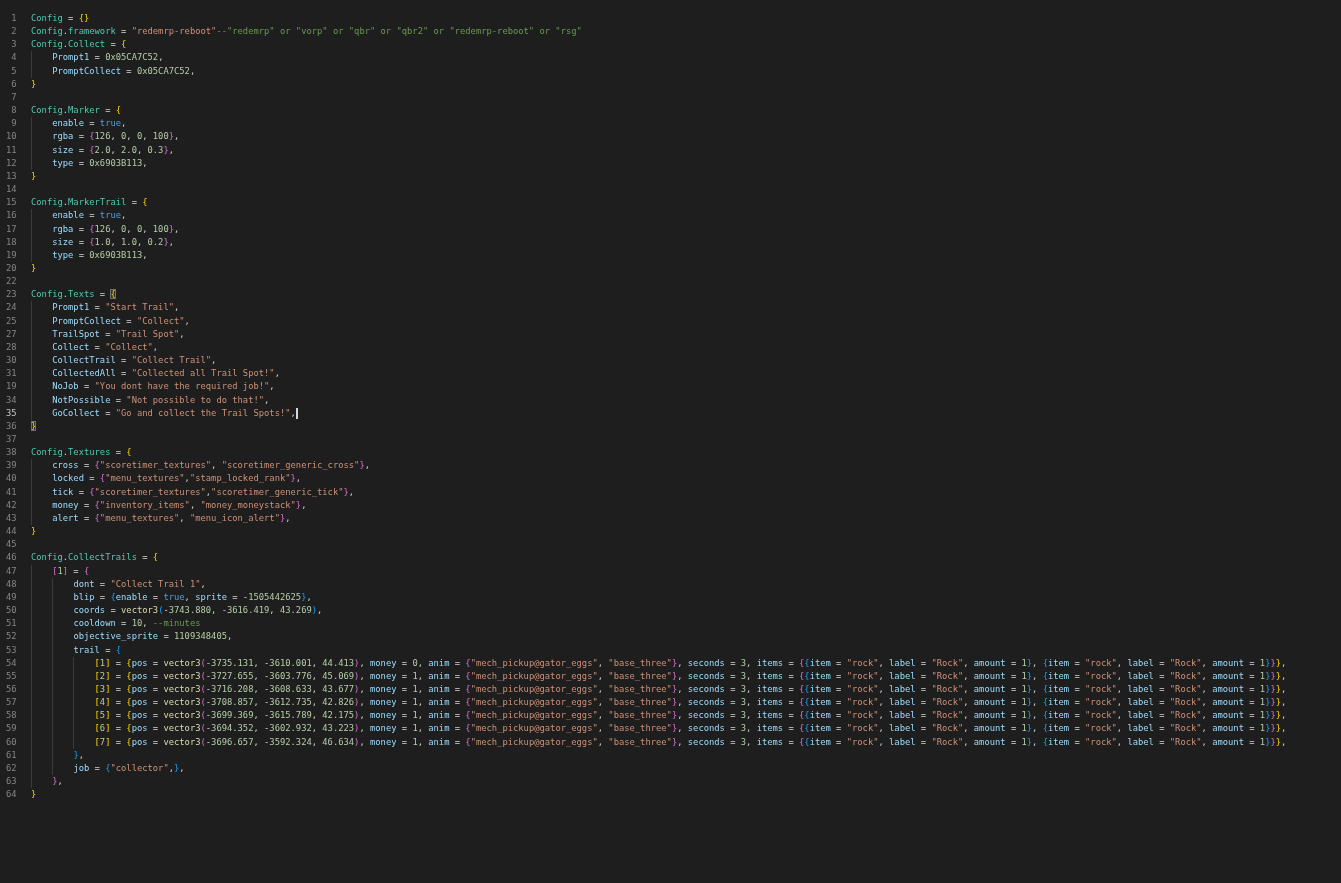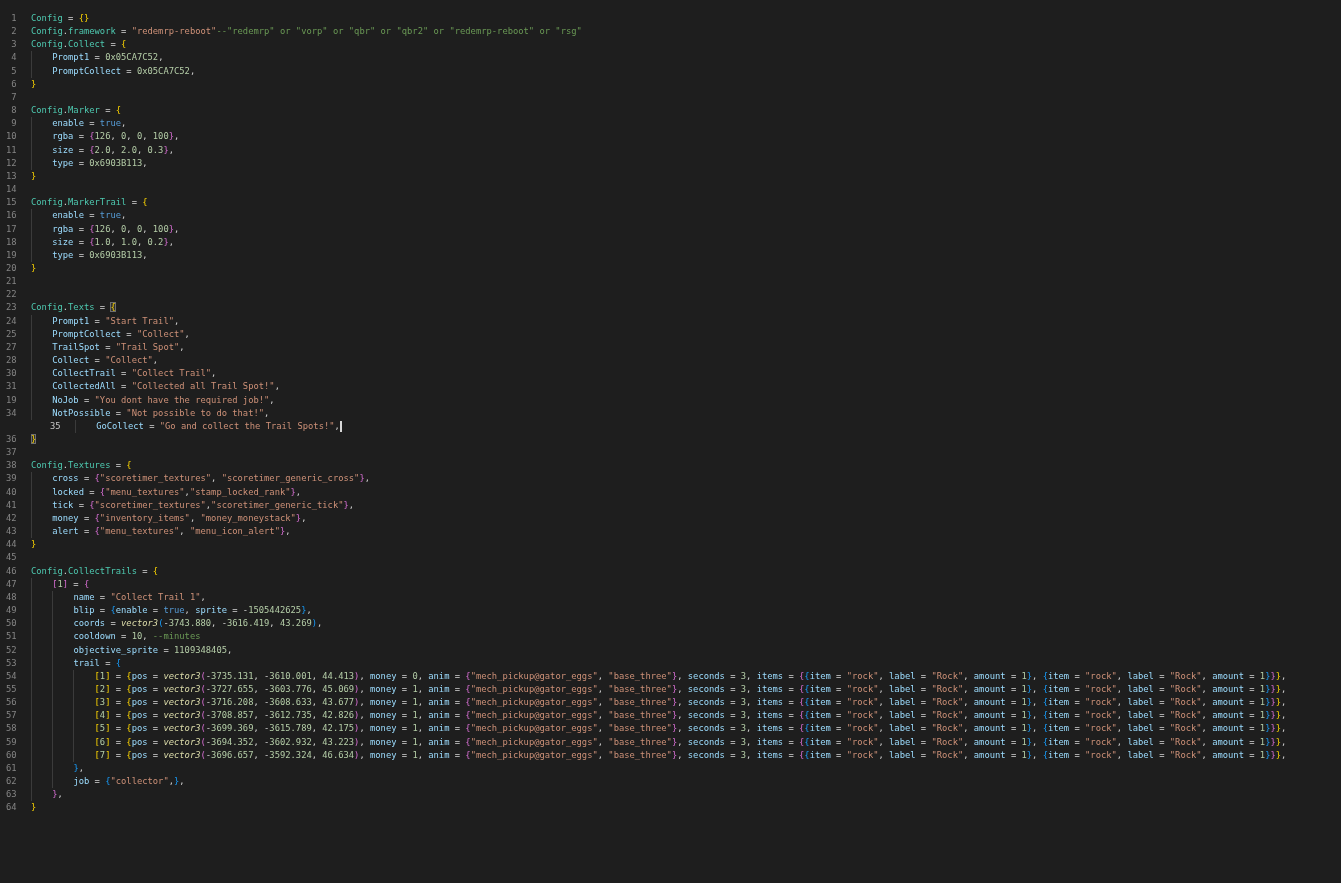--- a/index.html
+++ b/index.html
@@ -12,32 +12,32 @@
     position:relative;width:1341px;height:883px;
     padding-top:12px;box-sizing:border-box;
     font-size:8.8px;line-height:13.16px;
     -webkit-font-smoothing:antialiased;
   }
   .line{display:flex;height:13.16px;position:relative;white-space:pre;}
   .num{
     flex:none;width:16.5px;text-align:right;
     color:var(--c-line_number,#858585);user-select:none;
   }
-  .line.active .num{color:var(--c-line_number_active,#c6c6c6);margin-left:44px;}
+  .line.active .num{color:var(--c-line_number_active,#c6c6c6);}
   .code{position:relative;margin-left:14.5px;flex:1 1 auto;}
   .guide{position:absolute;top:0;bottom:0;width:1px;background:var(--c-indent_guide,#3b3b3b);}
   .tok{position:relative;z-index:1;}
   .v{color:var(--c-v,#4EC9B0);}
   .k{color:var(--c-k,#9CDCFE);}
   .kw{color:var(--c-kw,#569CD6);}
   .s{color:var(--c-s,#CE9178);}
   .n{color:var(--c-n,#B5CEA8);}
   .c{color:var(--c-c,#6A9955);}
   .p{color:var(--c-p,#D4D4D4);}
-  .f{color:var(--c-f,#DCDCAA);font-style:italic;}
+  .f{color:var(--c-f,#DCDCAA);}
   .b1{color:var(--c-b1,#FFD700);}
   .b2{color:var(--c-b2,#DA70D6);}
   .b3{color:var(--c-b3,#179FFF);}
   .bm{outline:1px solid rgba(138,138,138,0.7);outline-offset:-1px;background:rgba(96,96,96,0.28);}
   .cur{
     display:inline-block;width:1.3px;height:11.5px;
     background:var(--c-cursor,#d7d7d7);
     vertical-align:text-bottom;margin-left:0.5px;position:relative;top:1px;
   }
 </style>
@@ -59,21 +59,20 @@
       <div class="line"><span class="num">11</span><span class="code"><i class="guide" style="left: 0px;"></i><span class="tok p">    </span><span class="tok k">size</span><span class="tok p"> = </span><span class="tok b2">{</span><span class="tok n">2.0</span><span class="tok p">, </span><span class="tok n">2.0</span><span class="tok p">, </span><span class="tok n">0.3</span><span class="tok b2">}</span><span class="tok p">,</span></span></div>
       <div class="line"><span class="num">12</span><span class="code"><i class="guide" style="left: 0px;"></i><span class="tok p">    </span><span class="tok k">type</span><span class="tok p"> = </span><span class="tok n">0x6903B113</span><span class="tok p">,</span></span></div>
       <div class="line"><span class="num">13</span><span class="code"><span class="tok b1">}</span></span></div>
       <div class="line"><span class="num">14</span><span class="code"></span></div>
       <div class="line"><span class="num">15</span><span class="code"><span class="tok v">Config</span><span class="tok p">.</span><span class="tok v">MarkerTrail</span><span class="tok p"> = </span><span class="tok b1">{</span></span></div>
       <div class="line"><span class="num">16</span><span class="code"><i class="guide" style="left: 0px;"></i><span class="tok p">    </span><span class="tok k">enable</span><span class="tok p"> = </span><span class="tok kw">true</span><span class="tok p">,</span></span></div>
       <div class="line"><span class="num">17</span><span class="code"><i class="guide" style="left: 0px;"></i><span class="tok p">    </span><span class="tok k">rgba</span><span class="tok p"> = </span><span class="tok b2">{</span><span class="tok n">126</span><span class="tok p">, </span><span class="tok n">0</span><span class="tok p">, </span><span class="tok n">0</span><span class="tok p">, </span><span class="tok n">100</span><span class="tok b2">}</span><span class="tok p">,</span></span></div>
       <div class="line"><span class="num">18</span><span class="code"><i class="guide" style="left: 0px;"></i><span class="tok p">    </span><span class="tok k">size</span><span class="tok p"> = </span><span class="tok b2">{</span><span class="tok n">1.0</span><span class="tok p">, </span><span class="tok n">1.0</span><span class="tok p">, </span><span class="tok n">0.2</span><span class="tok b2">}</span><span class="tok p">,</span></span></div>
       <div class="line"><span class="num">19</span><span class="code"><i class="guide" style="left: 0px;"></i><span class="tok p">    </span><span class="tok k">type</span><span class="tok p"> = </span><span class="tok n">0x6903B113</span><span class="tok p">,</span></span></div>
       <div class="line"><span class="num">20</span><span class="code"><span class="tok b1">}</span></span></div>
-      <div class="line"><span class="num">21</span><span class="code"></span></div>
       <div class="line"><span class="num">22</span><span class="code"></span></div>
       <div class="line"><span class="num">23</span><span class="code"><span class="tok v">Config</span><span class="tok p">.</span><span class="tok v">Texts</span><span class="tok p"> = </span><span class="tok b1 bm">{</span></span></div>
       <div class="line"><span class="num">24</span><span class="code"><i class="guide" style="left: 0px;"></i><span class="tok p">    </span><span class="tok k">Prompt1</span><span class="tok p"> = </span><span class="tok s">"Start Trail"</span><span class="tok p">,</span></span></div>
       <div class="line"><span class="num">25</span><span class="code"><i class="guide" style="left: 0px;"></i><span class="tok p">    </span><span class="tok k">PromptCollect</span><span class="tok p"> = </span><span class="tok s">"Collect"</span><span class="tok p">,</span></span></div>
       <div class="line"><span class="num">27</span><span class="code"><i class="guide" style="left: 0px;"></i><span class="tok p">    </span><span class="tok k">TrailSpot</span><span class="tok p"> = </span><span class="tok s">"Trail Spot"</span><span class="tok p">,</span></span></div>
       <div class="line"><span class="num">28</span><span class="code"><i class="guide" style="left: 0px;"></i><span class="tok p">    </span><span class="tok k">Collect</span><span class="tok p"> = </span><span class="tok s">"Collect"</span><span class="tok p">,</span></span></div>
       <div class="line"><span class="num">30</span><span class="code"><i class="guide" style="left: 0px;"></i><span class="tok p">    </span><span class="tok k">CollectTrail</span><span class="tok p"> = </span><span class="tok s">"Collect Trail"</span><span class="tok p">,</span></span></div>
       <div class="line"><span class="num">31</span><span class="code"><i class="guide" style="left: 0px;"></i><span class="tok p">    </span><span class="tok k">CollectedAll</span><span class="tok p"> = </span><span class="tok s">"Collected all Trail Spot!"</span><span class="tok p">,</span></span></div>
       <div class="line"><span class="num">19</span><span class="code"><i class="guide" style="left: 0px;"></i><span class="tok p">    </span><span class="tok k">NoJob</span><span class="tok p"> = </span><span class="tok s">"You dont have the required job!"</span><span class="tok p">,</span></span></div>
       <div class="line"><span class="num">34</span><span class="code"><i class="guide" style="left: 0px;"></i><span class="tok p">    </span><span class="tok k">NotPossible</span><span class="tok p"> = </span><span class="tok s">"Not possible to do that!"</span><span class="tok p">,</span></span></div>
@@ -83,21 +82,21 @@
       <div class="line"><span class="num">38</span><span class="code"><span class="tok v">Config</span><span class="tok p">.</span><span class="tok v">Textures</span><span class="tok p"> = </span><span class="tok b1">{</span></span></div>
       <div class="line"><span class="num">39</span><span class="code"><i class="guide" style="left: 0px;"></i><span class="tok p">    </span><span class="tok k">cross</span><span class="tok p"> = </span><span class="tok b2">{</span><span class="tok s">"scoretimer_textures"</span><span class="tok p">, </span><span class="tok s">"scoretimer_generic_cross"</span><span class="tok b2">}</span><span class="tok p">,</span></span></div>
       <div class="line"><span class="num">40</span><span class="code"><i class="guide" style="left: 0px;"></i><span class="tok p">    </span><span class="tok k">locked</span><span class="tok p"> = </span><span class="tok b2">{</span><span class="tok s">"menu_textures"</span><span class="tok p">,</span><span class="tok s">"stamp_locked_rank"</span><span class="tok b2">}</span><span class="tok p">,</span></span></div>
       <div class="line"><span class="num">41</span><span class="code"><i class="guide" style="left: 0px;"></i><span class="tok p">    </span><span class="tok k">tick</span><span class="tok p"> = </span><span class="tok b2">{</span><span class="tok s">"scoretimer_textures"</span><span class="tok p">,</span><span class="tok s">"scoretimer_generic_tick"</span><span class="tok b2">}</span><span class="tok p">,</span></span></div>
       <div class="line"><span class="num">42</span><span class="code"><i class="guide" style="left: 0px;"></i><span class="tok p">    </span><span class="tok k">money</span><span class="tok p"> = </span><span class="tok b2">{</span><span class="tok s">"inventory_items"</span><span class="tok p">, </span><span class="tok s">"money_moneystack"</span><span class="tok b2">}</span><span class="tok p">,</span></span></div>
       <div class="line"><span class="num">43</span><span class="code"><i class="guide" style="left: 0px;"></i><span class="tok p">    </span><span class="tok k">alert</span><span class="tok p"> = </span><span class="tok b2">{</span><span class="tok s">"menu_textures"</span><span class="tok p">, </span><span class="tok s">"menu_icon_alert"</span><span class="tok b2">}</span><span class="tok p">,</span></span></div>
       <div class="line"><span class="num">44</span><span class="code"><span class="tok b1">}</span></span></div>
       <div class="line"><span class="num">45</span><span class="code"></span></div>
       <div class="line"><span class="num">46</span><span class="code"><span class="tok v">Config</span><span class="tok p">.</span><span class="tok v">CollectTrails</span><span class="tok p"> = </span><span class="tok b1">{</span></span></div>
       <div class="line"><span class="num">47</span><span class="code"><i class="guide" style="left: 0px;"></i><span class="tok p">    </span><span class="tok b2">[</span><span class="tok n">1</span><span class="tok b2">]</span><span class="tok p"> = </span><span class="tok b2">{</span></span></div>
-      <div class="line"><span class="num">48</span><span class="code"><i class="guide" style="left: 0px;"></i><i class="guide" style="left: 21.2px;"></i><span class="tok p">        </span><span class="tok k">name</span><span class="tok p"> = </span><span class="tok s">"Collect Trail 1"</span><span class="tok p">,</span></span></div>
+      <div class="line"><span class="num">48</span><span class="code"><i class="guide" style="left: 0px;"></i><i class="guide" style="left: 21.2px;"></i><span class="tok p">        </span><span class="tok k">dont</span><span class="tok p"> = </span><span class="tok s">"Collect Trail 1"</span><span class="tok p">,</span></span></div>
       <div class="line"><span class="num">49</span><span class="code"><i class="guide" style="left: 0px;"></i><i class="guide" style="left: 21.2px;"></i><span class="tok p">        </span><span class="tok k">blip</span><span class="tok p"> = </span><span class="tok b3">{</span><span class="tok k">enable</span><span class="tok p"> = </span><span class="tok kw">true</span><span class="tok p">, </span><span class="tok k">sprite</span><span class="tok p"> = -</span><span class="tok n">1505442625</span><span class="tok b3">}</span><span class="tok p">,</span></span></div>
       <div class="line"><span class="num">50</span><span class="code"><i class="guide" style="left: 0px;"></i><i class="guide" style="left: 21.2px;"></i><span class="tok p">        </span><span class="tok k">coords</span><span class="tok p"> = </span><span class="tok f">vector3</span><span class="tok b3">(</span><span class="tok p">-</span><span class="tok n">3743.880</span><span class="tok p">, -</span><span class="tok n">3616.419</span><span class="tok p">, </span><span class="tok n">43.269</span><span class="tok b3">)</span><span class="tok p">,</span></span></div>
       <div class="line"><span class="num">51</span><span class="code"><i class="guide" style="left: 0px;"></i><i class="guide" style="left: 21.2px;"></i><span class="tok p">        </span><span class="tok k">cooldown</span><span class="tok p"> = </span><span class="tok n">10</span><span class="tok p">, </span><span class="tok c">--minutes</span></span></div>
       <div class="line"><span class="num">52</span><span class="code"><i class="guide" style="left: 0px;"></i><i class="guide" style="left: 21.2px;"></i><span class="tok p">        </span><span class="tok k">objective_sprite</span><span class="tok p"> = </span><span class="tok n">1109348405</span><span class="tok p">,</span></span></div>
       <div class="line"><span class="num">53</span><span class="code"><i class="guide" style="left: 0px;"></i><i class="guide" style="left: 21.2px;"></i><span class="tok p">        </span><span class="tok k">trail</span><span class="tok p"> = </span><span class="tok b3">{</span></span></div>
       <div class="line"><span class="num">54</span><span class="code"><i class="guide" style="left: 0px;"></i><i class="guide" style="left: 21.2px;"></i><i class="guide" style="left: 42.4px;"></i><span class="tok p">            </span><span class="tok b1">[</span><span class="tok n">1</span><span class="tok b1">]</span><span class="tok p"> = </span><span class="tok b1">{</span><span class="tok k">pos</span><span class="tok p"> = </span><span class="tok f">vector3</span><span class="tok b2">(</span><span class="tok p">-</span><span class="tok n">3735.131</span><span class="tok p">, -</span><span class="tok n">3610.001</span><span class="tok p">, </span><span class="tok n">44.413</span><span class="tok b2">)</span><span class="tok p">, </span><span class="tok k">money</span><span class="tok p"> = </span><span class="tok n">0</span><span class="tok p">, </span><span class="tok k">anim</span><span class="tok p"> = </span><span class="tok b2">{</span><span class="tok s">"mech_pickup@gator_eggs"</span><span class="tok p">, </span><span class="tok s">"base_three"</span><span class="tok b2">}</span><span class="tok p">, </span><span class="tok k">seconds</span><span class="tok p"> = </span><span class="tok n">3</span><span class="tok p">, </span><span class="tok k">items</span><span class="tok p"> = </span><span class="tok b2">{</span><span class="tok b3">{</span><span class="tok k">item</span><span class="tok p"> = </span><span class="tok s">"rock"</span><span class="tok p">, </span><span class="tok k">label</span><span class="tok p"> = </span><span class="tok s">"Rock"</span><span class="tok p">, </span><span class="tok k">amount</span><span class="tok p"> = </span><span class="tok n">1</span><span class="tok b3">}</span><span class="tok p">, </span><span class="tok b3">{</span><span class="tok k">item</span><span class="tok p"> = </span><span class="tok s">"rock"</span><span class="tok p">, </span><span class="tok k">label</span><span class="tok p"> = </span><span class="tok s">"Rock"</span><span class="tok p">, </span><span class="tok k">amount</span><span class="tok p"> = </span><span class="tok n">1</span><span class="tok b3">}</span><span class="tok b2">}</span><span class="tok b1">}</span><span class="tok p">,</span></span></div>
       <div class="line"><span class="num">55</span><span class="code"><i class="guide" style="left: 0px;"></i><i class="guide" style="left: 21.2px;"></i><i class="guide" style="left: 42.4px;"></i><span class="tok p">            </span><span class="tok b1">[</span><span class="tok n">2</span><span class="tok b1">]</span><span class="tok p"> = </span><span class="tok b1">{</span><span class="tok k">pos</span><span class="tok p"> = </span><span class="tok f">vector3</span><span class="tok b2">(</span><span class="tok p">-</span><span class="tok n">3727.655</span><span class="tok p">, -</span><span class="tok n">3603.776</span><span class="tok p">, </span><span class="tok n">45.069</span><span class="tok b2">)</span><span class="tok p">, </span><span class="tok k">money</span><span class="tok p"> = </span><span class="tok n">1</span><span class="tok p">, </span><span class="tok k">anim</span><span class="tok p"> = </span><span class="tok b2">{</span><span class="tok s">"mech_pickup@gator_eggs"</span><span class="tok p">, </span><span class="tok s">"base_three"</span><span class="tok b2">}</span><span class="tok p">, </span><span class="tok k">seconds</span><span class="tok p"> = </span><span class="tok n">3</span><span class="tok p">, </span><span class="tok k">items</span><span class="tok p"> = </span><span class="tok b2">{</span><span class="tok b3">{</span><span class="tok k">item</span><span class="tok p"> = </span><span class="tok s">"rock"</span><span class="tok p">, </span><span class="tok k">label</span><span class="tok p"> = </span><span class="tok s">"Rock"</span><span class="tok p">, </span><span class="tok k">amount</span><span class="tok p"> = </span><span class="tok n">1</span><span class="tok b3">}</span><span class="tok p">, </span><span class="tok b3">{</span><span class="tok k">item</span><span class="tok p"> = </span><span class="tok s">"rock"</span><span class="tok p">, </span><span class="tok k">label</span><span class="tok p"> = </span><span class="tok s">"Rock"</span><span class="tok p">, </span><span class="tok k">amount</span><span class="tok p"> = </span><span class="tok n">1</span><span class="tok b3">}</span><span class="tok b2">}</span><span class="tok b1">}</span><span class="tok p">,</span></span></div>
       <div class="line"><span class="num">56</span><span class="code"><i class="guide" style="left: 0px;"></i><i class="guide" style="left: 21.2px;"></i><i class="guide" style="left: 42.4px;"></i><span class="tok p">            </span><span class="tok b1">[</span><span class="tok n">3</span><span class="tok b1">]</span><span class="tok p"> = </span><span class="tok b1">{</span><span class="tok k">pos</span><span class="tok p"> = </span><span class="tok f">vector3</span><span class="tok b2">(</span><span class="tok p">-</span><span class="tok n">3716.208</span><span class="tok p">, -</span><span class="tok n">3608.633</span><span class="tok p">, </span><span class="tok n">43.677</span><span class="tok b2">)</span><span class="tok p">, </span><span class="tok k">money</span><span class="tok p"> = </span><span class="tok n">1</span><span class="tok p">, </span><span class="tok k">anim</span><span class="tok p"> = </span><span class="tok b2">{</span><span class="tok s">"mech_pickup@gator_eggs"</span><span class="tok p">, </span><span class="tok s">"base_three"</span><span class="tok b2">}</span><span class="tok p">, </span><span class="tok k">seconds</span><span class="tok p"> = </span><span class="tok n">3</span><span class="tok p">, </span><span class="tok k">items</span><span class="tok p"> = </span><span class="tok b2">{</span><span class="tok b3">{</span><span class="tok k">item</span><span class="tok p"> = </span><span class="tok s">"rock"</span><span class="tok p">, </span><span class="tok k">label</span><span class="tok p"> = </span><span class="tok s">"Rock"</span><span class="tok p">, </span><span class="tok k">amount</span><span class="tok p"> = </span><span class="tok n">1</span><span class="tok b3">}</span><span class="tok p">, </span><span class="tok b3">{</span><span class="tok k">item</span><span class="tok p"> = </span><span class="tok s">"rock"</span><span class="tok p">, </span><span class="tok k">label</span><span class="tok p"> = </span><span class="tok s">"Rock"</span><span class="tok p">, </span><span class="tok k">amount</span><span class="tok p"> = </span><span class="tok n">1</span><span class="tok b3">}</span><span class="tok b2">}</span><span class="tok b1">}</span><span class="tok p">,</span></span></div>
       <div class="line"><span class="num">57</span><span class="code"><i class="guide" style="left: 0px;"></i><i class="guide" style="left: 21.2px;"></i><i class="guide" style="left: 42.4px;"></i><span class="tok p">            </span><span class="tok b1">[</span><span class="tok n">4</span><span class="tok b1">]</span><span class="tok p"> = </span><span class="tok b1">{</span><span class="tok k">pos</span><span class="tok p"> = </span><span class="tok f">vector3</span><span class="tok b2">(</span><span class="tok p">-</span><span class="tok n">3708.857</span><span class="tok p">, -</span><span class="tok n">3612.735</span><span class="tok p">, </span><span class="tok n">42.826</span><span class="tok b2">)</span><span class="tok p">, </span><span class="tok k">money</span><span class="tok p"> = </span><span class="tok n">1</span><span class="tok p">, </span><span class="tok k">anim</span><span class="tok p"> = </span><span class="tok b2">{</span><span class="tok s">"mech_pickup@gator_eggs"</span><span class="tok p">, </span><span class="tok s">"base_three"</span><span class="tok b2">}</span><span class="tok p">, </span><span class="tok k">seconds</span><span class="tok p"> = </span><span class="tok n">3</span><span class="tok p">, </span><span class="tok k">items</span><span class="tok p"> = </span><span class="tok b2">{</span><span class="tok b3">{</span><span class="tok k">item</span><span class="tok p"> = </span><span class="tok s">"rock"</span><span class="tok p">, </span><span class="tok k">label</span><span class="tok p"> = </span><span class="tok s">"Rock"</span><span class="tok p">, </span><span class="tok k">amount</span><span class="tok p"> = </span><span class="tok n">1</span><span class="tok b3">}</span><span class="tok p">, </span><span class="tok b3">{</span><span class="tok k">item</span><span class="tok p"> = </span><span class="tok s">"rock"</span><span class="tok p">, </span><span class="tok k">label</span><span class="tok p"> = </span><span class="tok s">"Rock"</span><span class="tok p">, </span><span class="tok k">amount</span><span class="tok p"> = </span><span class="tok n">1</span><span class="tok b3">}</span><span class="tok b2">}</span><span class="tok b1">}</span><span class="tok p">,</span></span></div>
       <div class="line"><span class="num">58</span><span class="code"><i class="guide" style="left: 0px;"></i><i class="guide" style="left: 21.2px;"></i><i class="guide" style="left: 42.4px;"></i><span class="tok p">            </span><span class="tok b1">[</span><span class="tok n">5</span><span class="tok b1">]</span><span class="tok p"> = </span><span class="tok b1">{</span><span class="tok k">pos</span><span class="tok p"> = </span><span class="tok f">vector3</span><span class="tok b2">(</span><span class="tok p">-</span><span class="tok n">3699.369</span><span class="tok p">, -</span><span class="tok n">3615.789</span><span class="tok p">, </span><span class="tok n">42.175</span><span class="tok b2">)</span><span class="tok p">, </span><span class="tok k">money</span><span class="tok p"> = </span><span class="tok n">1</span><span class="tok p">, </span><span class="tok k">anim</span><span class="tok p"> = </span><span class="tok b2">{</span><span class="tok s">"mech_pickup@gator_eggs"</span><span class="tok p">, </span><span class="tok s">"base_three"</span><span class="tok b2">}</span><span class="tok p">, </span><span class="tok k">seconds</span><span class="tok p"> = </span><span class="tok n">3</span><span class="tok p">, </span><span class="tok k">items</span><span class="tok p"> = </span><span class="tok b2">{</span><span class="tok b3">{</span><span class="tok k">item</span><span class="tok p"> = </span><span class="tok s">"rock"</span><span class="tok p">, </span><span class="tok k">label</span><span class="tok p"> = </span><span class="tok s">"Rock"</span><span class="tok p">, </span><span class="tok k">amount</span><span class="tok p"> = </span><span class="tok n">1</span><span class="tok b3">}</span><span class="tok p">, </span><span class="tok b3">{</span><span class="tok k">item</span><span class="tok p"> = </span><span class="tok s">"rock"</span><span class="tok p">, </span><span class="tok k">label</span><span class="tok p"> = </span><span class="tok s">"Rock"</span><span class="tok p">, </span><span class="tok k">amount</span><span class="tok p"> = </span><span class="tok n">1</span><span class="tok b3">}</span><span class="tok b2">}</span><span class="tok b1">}</span><span class="tok p">,</span></span></div>

